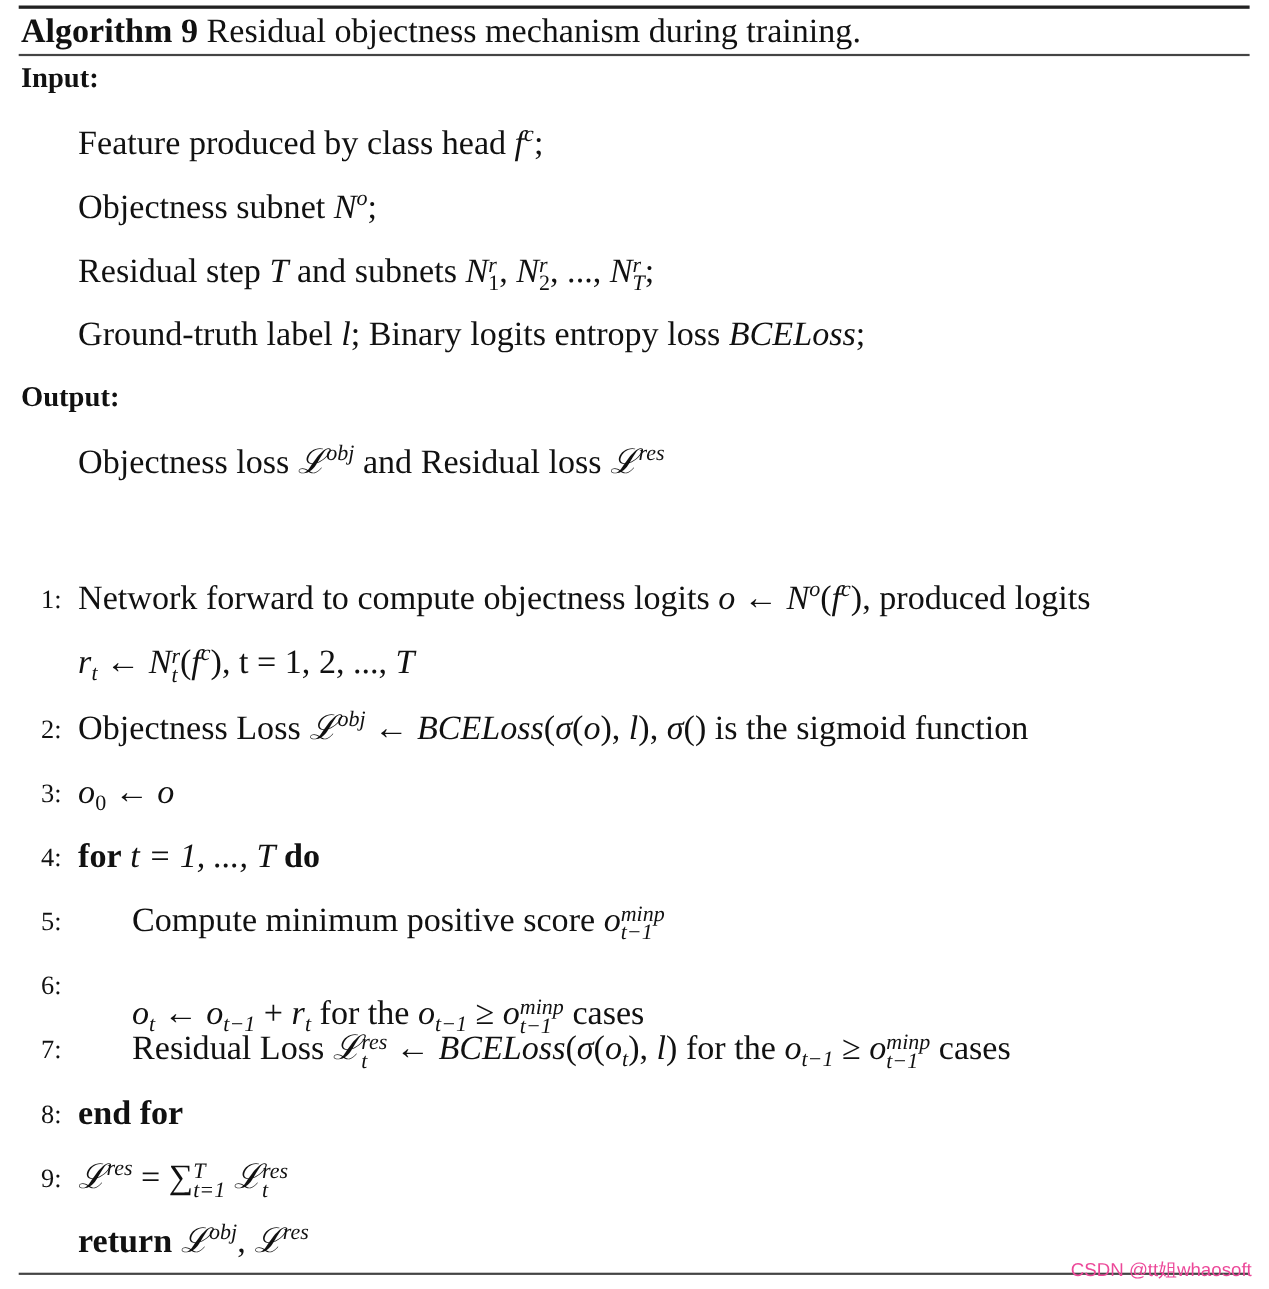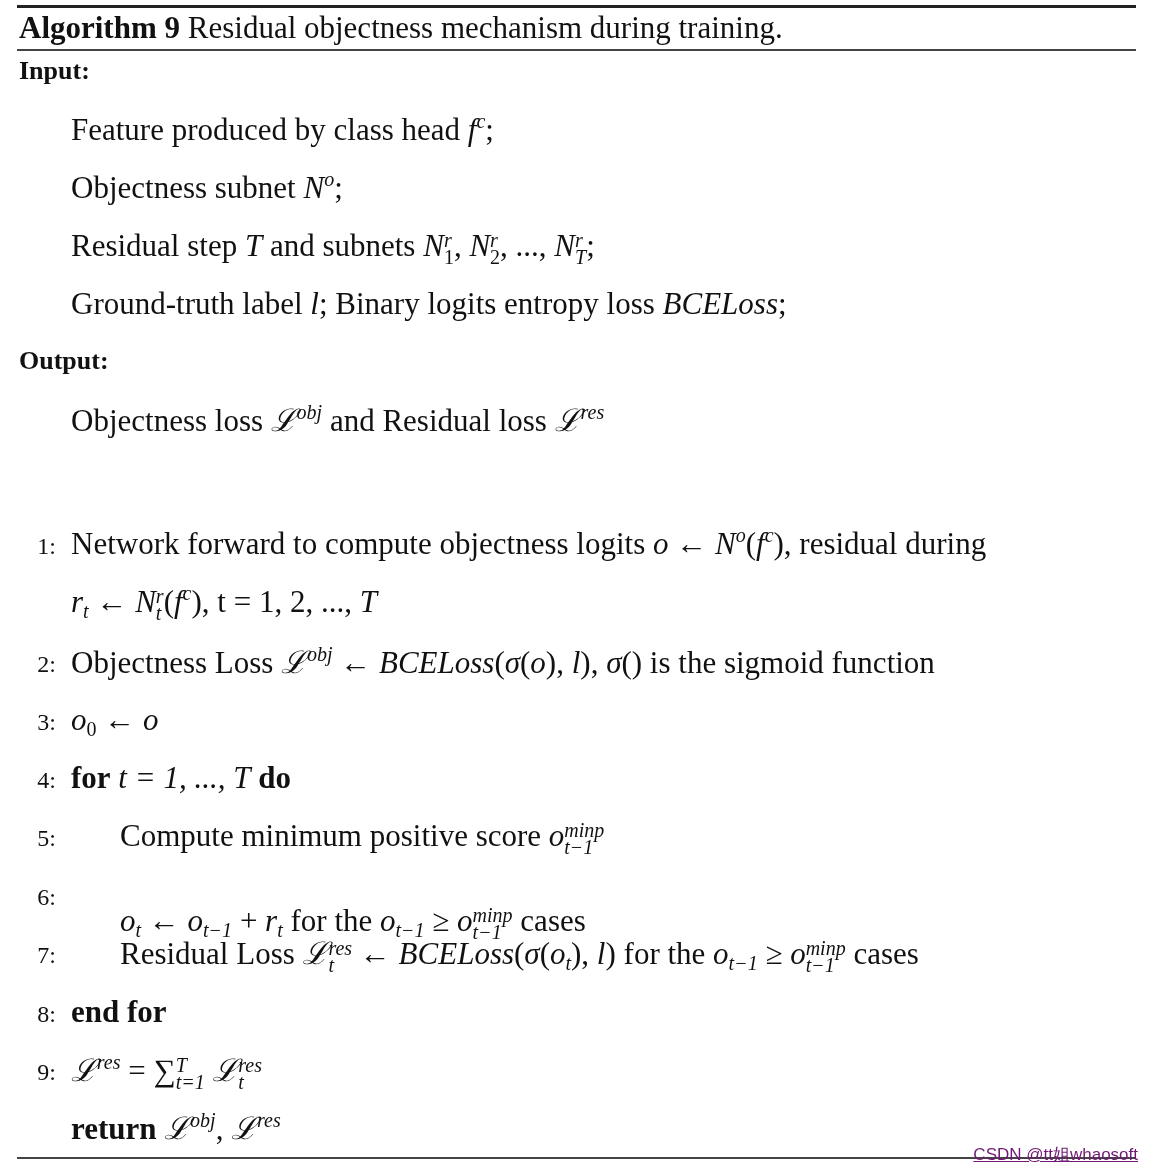--- a/index.html
+++ b/index.html
@@ -28,21 +28,21 @@
   .kw { font-weight: bold; }
   sup, sub { font-size: 20px; line-height: 0; }
   sup { vertical-align: 12px; }
   sub { vertical-align: -6px; }
   .ss { display: inline-block; vertical-align: -8px; line-height: 17px; font-size: 20px; font-style: italic; text-align: left; }
   .ss span { display: block; }
   .script-L { font-family: "DejaVu Serif", serif; font-style: italic; }
 
   .watermark {
     position: absolute; right: 16px; top: 1143px; font-family: "Liberation Sans", sans-serif;
-    font-size: 17px; color: #701a75; white-space: nowrap; text-decoration: underline;
+    font-size: 17px; color: #ec4899; white-space: nowrap;
   }
 </style>
 </head>
 <body>
 
 <div>
   <div class="rule top"></div>
   <div class="caption">
     <b>Algorithm 9</b>
     <span>Residual objectness mechanism during training.</span>
@@ -71,21 +71,21 @@
 
   <div class="line in-line" style="top:402px;">
     <span>Objectness loss </span><span class="script-L">ℒ</span><sup class="m">obj</sup><span> and Residual loss </span><span class="script-L">ℒ</span><sup class="m">res</sup>
   </div>
 
   <div>
 
     <div>
       <span class="num" style="top:533px;">1:</span>
       <div class="step" style="left:71px; top:526px;">
-        <span>Network forward to compute objectness logits </span><span class="m">o</span><span> ← </span><span class="m">N</span><sup class="m">o</sup>(<span class="m">f</span><sup class="m">c</sup>)<span>, residual during</span>
+        <span>Network forward to compute objectness logits </span><span class="m">o</span><span> ← </span><span class="m">N</span><sup class="m">o</sup>(<span class="m">f</span><sup class="m">c</sup>)<span>, produced logits</span>
       </div>
       <div class="step" style="left:71px; top:584px;">
         <span class="m">r</span><sub class="m">t</sub><span> ← </span><span class="m">N</span><span class="ss"><span>r</span><span>t</span></span>(<span class="m">f</span><sup class="m">c</sup>)<span>, t = 1, 2, ..., </span><span class="m">T</span>
       </div>
     </div>
 
     <div>
       <span class="num" style="top:651px;">2:</span>
       <div class="step" style="left:71px; top:644px;">
         <span>Objectness Loss </span><span class="script-L">ℒ</span><sup class="m">obj</sup><span> ← </span><span class="m">BCELoss</span>(<span class="m">σ</span>(<span class="m">o</span>), <span class="m">l</span>), <span class="m">σ</span>()<span> is the sigmoid function</span>

